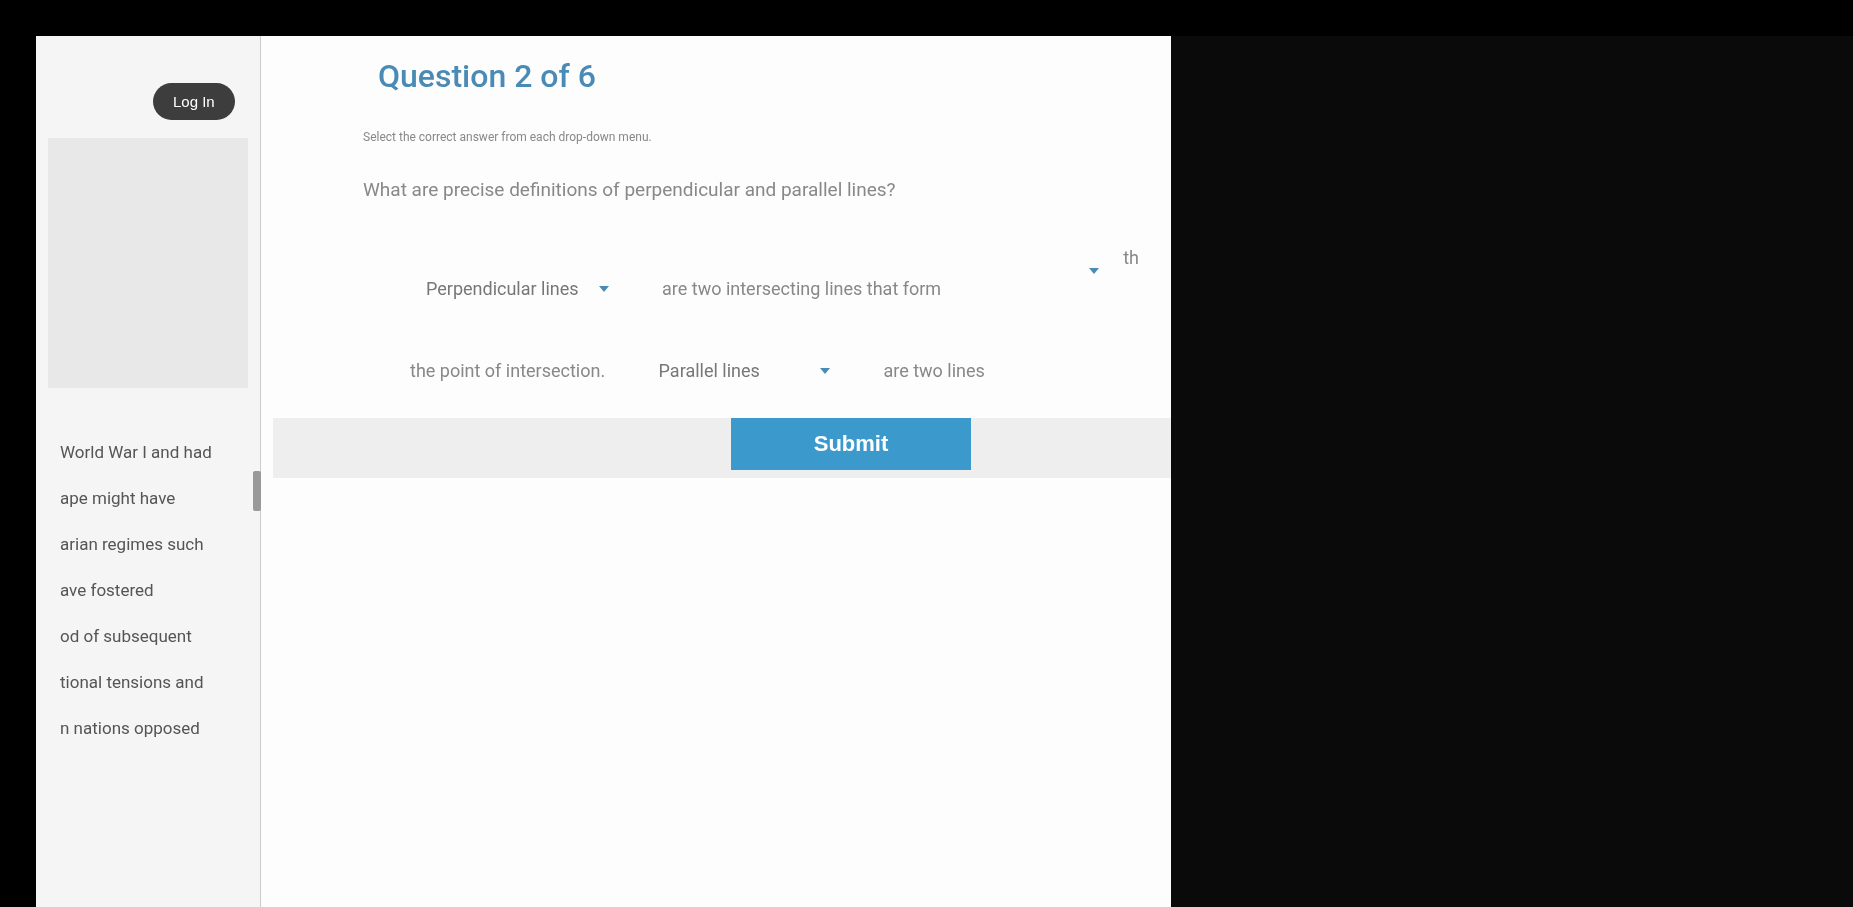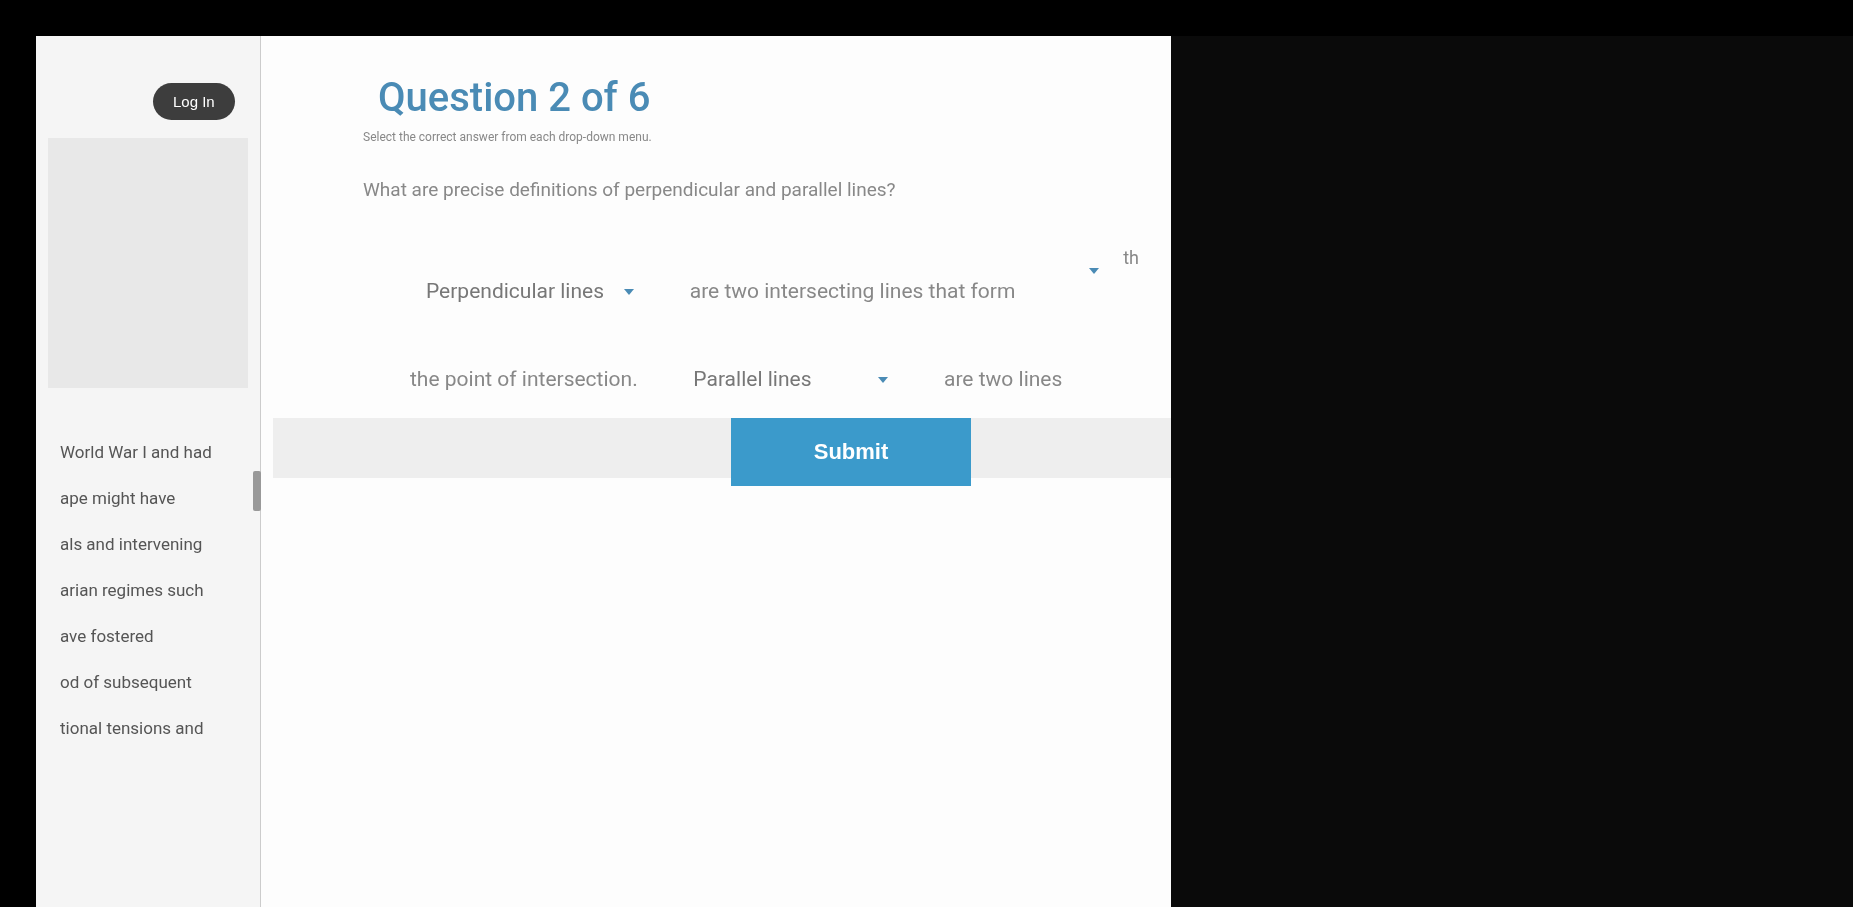--- a/index.html
+++ b/index.html
@@ -57,24 +57,24 @@
     .main {
       position: absolute;
       left: 225px;
       top: 0;
       width: 910px;
       height: 907px;
       background: #fdfdfd;
     }
     .question-title {
       position: absolute;
-      top: 26px;
+      top: 9px;
       left: 105px;
       color: #4a8bb5;
-      font-size: 40px;
+      font-size: 32px;
       font-weight: 500;
     }
     .instruction {
       position: absolute;
       top: 82px;
       left: 90px;
       color: #888;
       font-size: 12px;
     }
     .question-text {
@@ -83,21 +83,21 @@
       left: 90px;
       color: #888;
       font-size: 19px;
     }
     .answer-area {
       position: absolute;
       top: 200px;
       left: 125px;
       right: 20px;
       color: #888;
-      font-size: 21px;
+      font-size: 18px;
       line-height: 1.9;
     }
     .dropdown {
       display: inline-flex;
       align-items: center;
       color: #777;
       cursor: pointer;
       padding: 0 4px;
     }
     .caret {
@@ -128,21 +128,21 @@
       left: 0;
       width: 100%;
       height: 60px;
       background: #eeeeee;
     }
     .submit-btn {
       position: absolute;
       top: 370px;
       left: 458px;
       width: 240px;
-      height: 68px;
+      height: 52px;
       background: #3b9acb;
       color: #fff;
       border: none;
       font-size: 22px;
       font-weight: 600;
       cursor: pointer;
     }
     .dropdown-menu {
       position: absolute;
       top: 258px;
@@ -190,25 +190,25 @@
   </style>
 </head>
 <body>
 
 <div class="sidebar">
   <button class="login-btn">Log In</button>
   <div class="sidebar-placeholder"></div>
   <div class="sidebar-text">
     <div>World War I and had</div>
     <div>ape might have</div>
-    <div>als and intervening</div>
     <div>arian regimes such</div>
     <div>ave fostered</div>
     <div>od of subsequent</div>
     <div>tional tensions and</div>
+    <div>n nations opposed</div>
   </div>
 </div>
 
 <div class="separator-handle"></div>
 
 <div class="main">
   <div class="question-title">Question 2 of 6</div>
   <div class="instruction">Select the correct answer from each drop-down menu.</div>
   <div class="question-text">What are precise definitions of perpendicular and parallel lines?</div>
 

